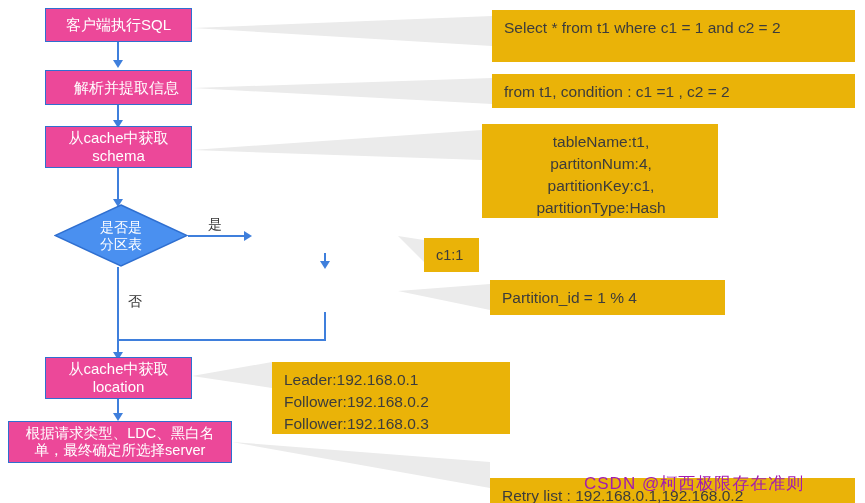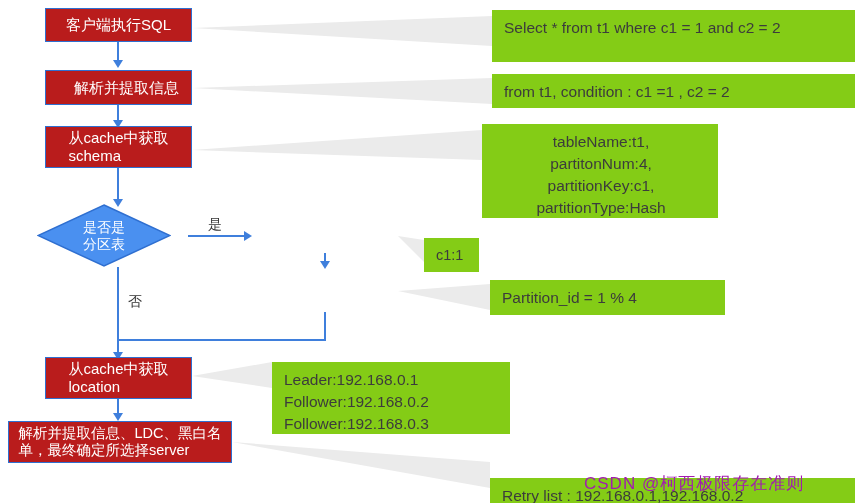--- a/index.html
+++ b/index.html
@@ -12,26 +12,27 @@
     width:865px;
     height:503px;
     background:#ffffff;
     overflow:hidden;
   }
 
   
   .node{
     position:absolute;
     box-sizing:border-box;
-    background:#b91c1c;
+    background:#ec4899;
     border:1px solid #2f6fd0;
     color:#ffffff;
     display:flex;
     align-items:center;
     justify-content:center;
+    text-align:center;
     line-height:1.18;
     font-size:15px;
     white-space:pre-line;
     letter-spacing:0px;
   }
 
   
   .diamond-wrap{
     position:absolute;
   }
@@ -78,21 +79,21 @@
     position:absolute;
     color:#333333;
     font-size:14px;
     background:transparent;
   }
 
   
   .callout{
     position:absolute;
     box-sizing:border-box;
-    background:#84cc16;
+    background:#eab308;
     color:#3c3c3c;
     font-size:15.5px;
     line-height:1.42;
     padding:7px 10px 8px 12px;
     white-space:pre-line;
   }
   .callout.small{font-size:14.5px;}
 
   
   #tails{
@@ -153,34 +154,34 @@
   <span class="edge-label" style="left:208px;top:216px;">是</span>
   <span class="edge-label" style="left:128px;top:293px;">否</span>
 
   <div class="node" style="left:45px;top:8px;width:147px;height:34px;">客户端执行SQL</div>
 
   <div class="node" style="left:45px;top:70px;width:147px;height:35px;padding-left:16px;">解析并提取信息</div>
 
   <div class="node" style="left:45px;top:126px;width:147px;height:42px;">从cache中获取
 schema</div>
 
-  <div class="diamond-wrap" style="left:37px;top:204px;width:134px;height:63px;text-decoration:underline;">
+  <div class="diamond-wrap" style="left:54px;top:204px;width:134px;height:63px;text-decoration:underline;">
     <svg class="diamond-shape" viewBox="0 0 134 63" preserveAspectRatio="none">
       <polygon points="67,1 133,31.5 67,62 1,31.5" fill="#4a90f0" stroke="#2f6fd0" stroke-width="1.5"></polygon>
     </svg>
     <div class="diamond-label">是否是
 分区表</div>
   </div>
 
 
 
   <div class="node" style="left:45px;top:357px;width:147px;height:42px;">从cache中获取
 location</div>
 
-  <div class="node" style="left:8px;top:421px;width:224px;height:42px;font-size:14.5px;">解析并提取信息、LDC、黑白名
+  <div class="node" style="left:8px;top:421px;width:224px;height:42px;font-size:14.5px;">根据请求类型、LDC、黑白名
 单，最终确定所选择server</div>
 
   <div class="callout" style="left:492px;top:10px;width:363px;height:52px;">Select * from t1 where c1 = 1 and c2 = 2</div>
 
   <div class="callout" style="left:492px;top:74px;width:363px;height:34px;">from t1, condition : c1 =1 , c2 = 2</div>
 
   <div class="callout" style="left:482px;top:124px;width:236px;height:94px;text-align:center;">tableName:t1,
 partitonNum:4,
 partitionKey:c1,
 partitionType:Hash</div>

